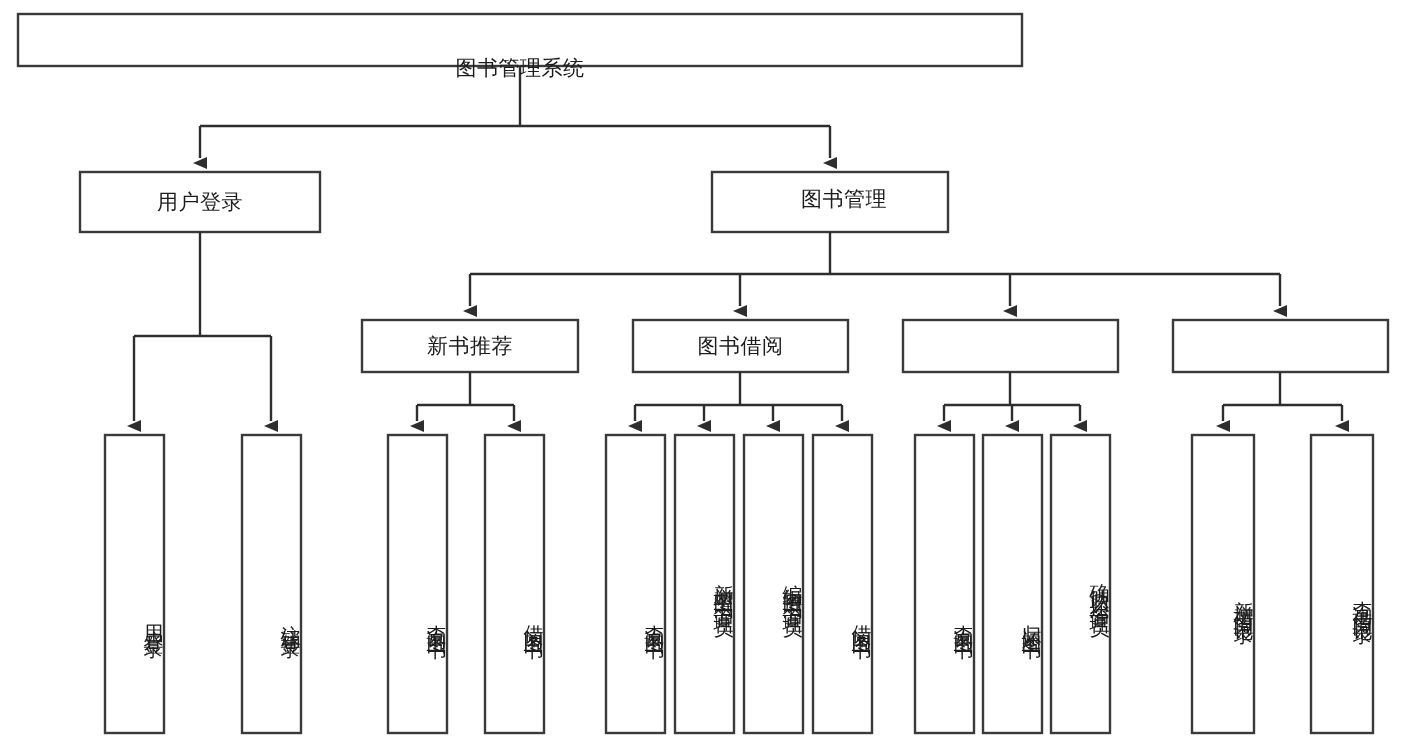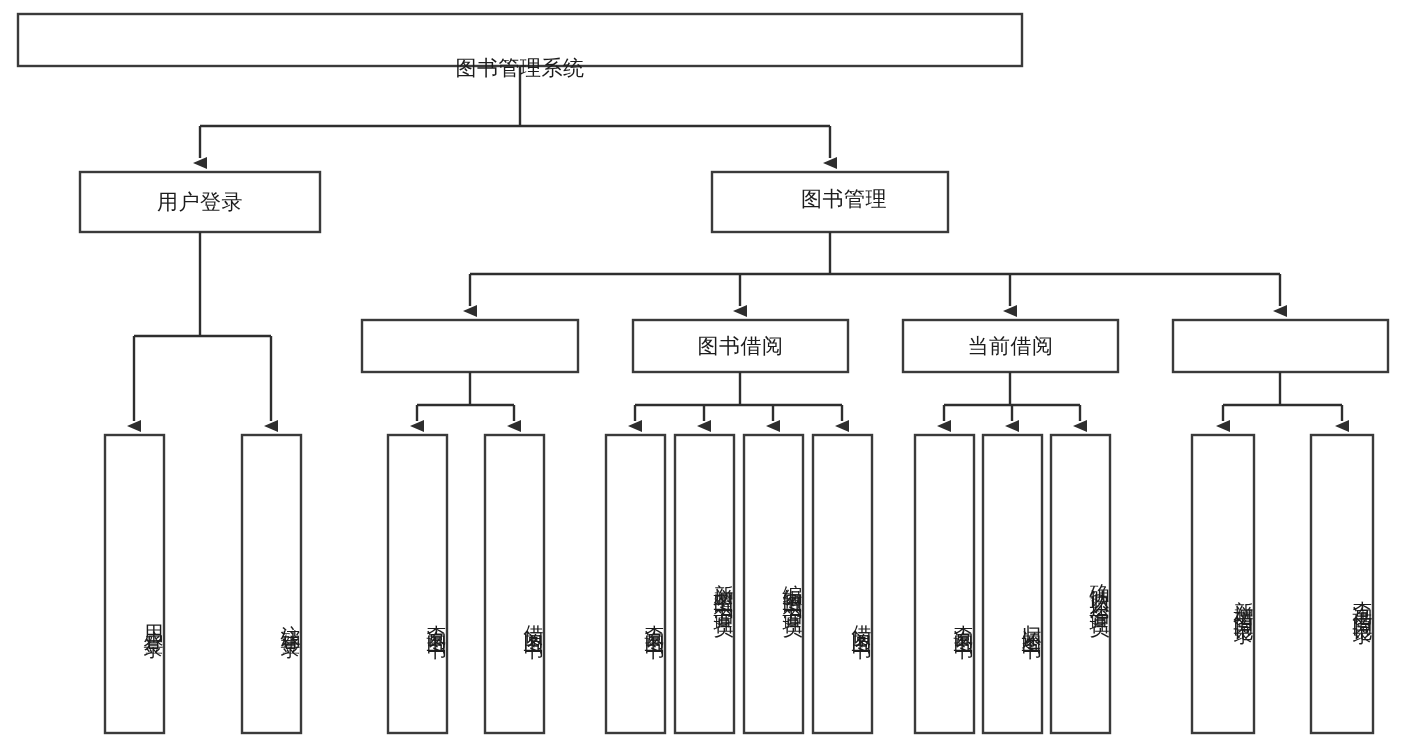--- a/index.html
+++ b/index.html
@@ -156,22 +156,22 @@
     <path class="connector" d="M 1223 405 L 1342 405"></path>
     <path class="connector" d="M 1223 405 L 1223 421" marker-end="url(#arrow)"></path>
     <path class="connector" d="M 1342 405 L 1342 421" marker-end="url(#arrow)"></path>
   </svg>
 
   <div class="node-label label-horizontal label-root" style="left:18px; top:14px; width:1004px; height:52px;margin-top:28px;">图书管理系统</div>
 
   <div class="node-label label-horizontal" style="left:80px; top:172px; width:240px; height:60px;">用户登录</div>
   <div class="node-label label-horizontal" style="left:712px; top:172px; width:236px; height:54px;padding-left:28px;">图书管理</div>
 
+  <div class="node-label label-horizontal" style="left:362px; top:320px; width:216px; height:52px;">新书推荐</div>
   <div class="node-label label-horizontal" style="left:633px; top:320px; width:215px; height:52px;">图书借阅</div>
-  <div class="node-label label-horizontal" style="left:903px; top:320px; width:215px; height:52px;">当前借阅</div>
 
   <div class="node-label label-vertical" style="left:105px; top:435px; width:59px; height:298px; padding-top:70px;">用户登录</div>
   <div class="node-label label-vertical" style="left:242px; top:435px; width:59px; height:298px; padding-top:70px;">注销登录</div>
 
   <div class="node-label label-vertical" style="left:388px; top:435px; width:59px; height:298px; padding-top:70px;">查询图书</div>
   <div class="node-label label-vertical" style="left:485px; top:435px; width:59px; height:298px; padding-top:70px;">借阅图书</div>
 
   <div class="node-label label-vertical" style="left:606px; top:435px; width:59px; height:298px; padding-top:70px;">查询图书</div>
   <div class="node-label label-vertical" style="left:675px; top:435px; width:59px; height:298px; padding-top:12px;">新增图书（管理员）</div>
   <div class="node-label label-vertical" style="left:744px; top:435px; width:59px; height:298px; padding-top:12px;">编辑图书（管理员）</div>

